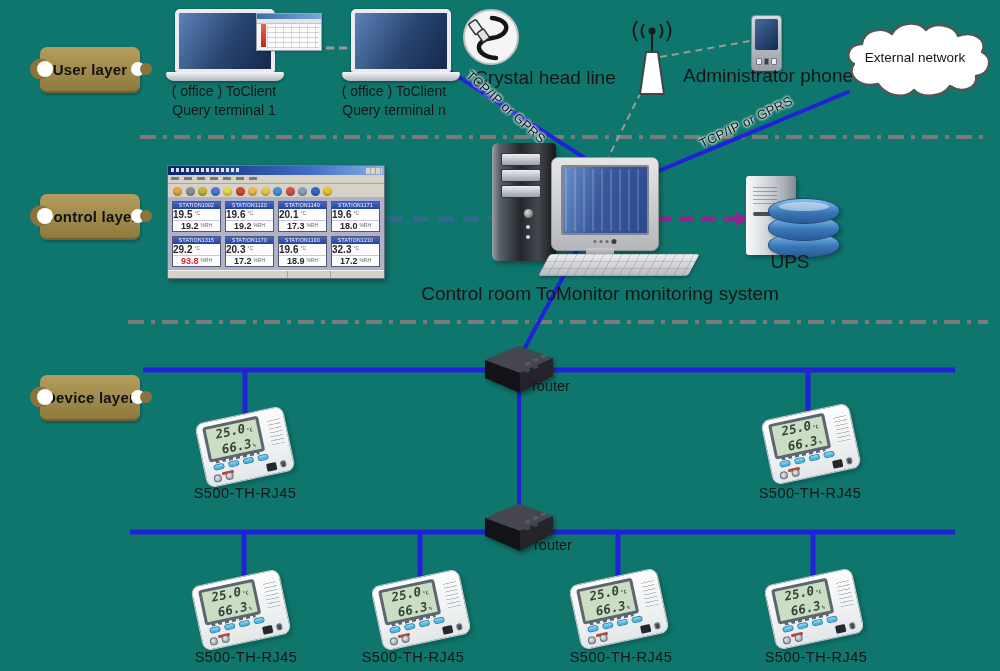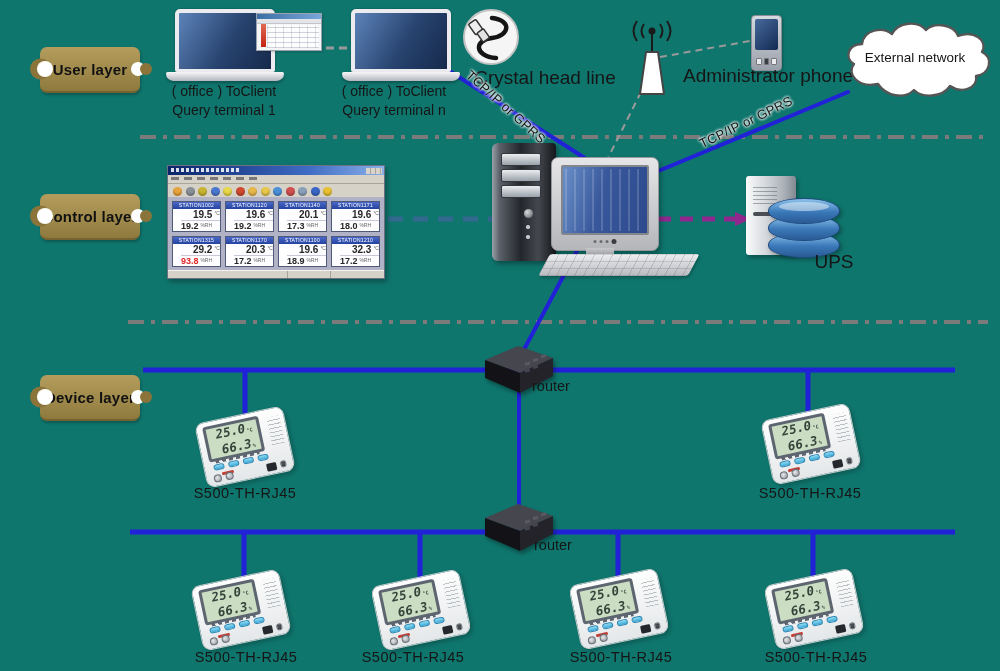--- a/index.html
+++ b/index.html
@@ -71,22 +71,22 @@
   .ico{width:9px;height:9px;border-radius:50%;box-shadow:inset 0 -2px 2px rgba(0,0,0,.25);}
   .i1{background:#e8a33d}.i2{background:#8a9098}.i3{background:#c8b430}.i4{background:#4a78d0}
   .i5{background:#e8d84a}.i6{background:#d04a30}.i7{background:#e8b84a}.i8{background:#e8c84a}
   .i9{background:#4a90d8}.i10{background:#d05050}.i11{background:#8aa0b8}.i12{background:#3a66c8}.i13{background:#e8c030}
   .sw-body{position:absolute;left:0;right:0;top:31px;bottom:7px;background:#b2b2c6;
       display:grid;grid-template-columns:repeat(4,1fr);grid-template-rows:1fr 1fr;gap:4px;padding:4px;box-sizing:border-box;}
   .sw-status{position:absolute;left:0;right:0;bottom:0;height:7px;background:#d6d2c8;border-top:1px solid #f4f2ee;
       background-image:linear-gradient(90deg,transparent 0 55%,#a8a49c 55% 55.5%,transparent 55.5% 75%,#a8a49c 75% 75.5%,transparent 75.5% 100%);}
   .pnl{display:flex;flex-direction:column;background:#fff;border:1px solid #4e5a78;overflow:hidden;}
   .pnl-t{height:7px;background:linear-gradient(#4a68c8,#2443a0);color:#fff;font-size:5px;line-height:7px;text-align:center;letter-spacing:.3px;}
-  .pnl-temp{flex:1;display:flex;align-items:center;justify-content:flex-end;gap:2px;border-bottom:1px solid #c8c8d8;
-      font-weight:700;font-size:10px;color:#262626;background:#fdfdff;margin-left:8px;}
+  .pnl-temp{flex:1;display:flex;align-items:center;justify-content:flex-start;gap:2px;border-bottom:1px solid #c8c8d8;
+      font-weight:700;font-size:10px;color:#262626;background:#fdfdff;}
   .pnl-hum{height:12px;display:flex;align-items:center;justify-content:center;gap:2px;font-weight:700;font-size:9px;color:#262626;background:#fdfdff;}
   .unit{font-size:5px;color:#666;align-self:flex-start;margin-top:1px;font-weight:400;}
   .pnl-b{height:6px;background:linear-gradient(#4a68c8,#2443a0);display:flex;align-items:center;justify-content:flex-end;gap:2px;padding:0 2px;}
   .pnl-b .dot{width:3px;height:3px;border-radius:50%;background:#f2c84b;}
   .pnl-b .seg{margin-right:auto;width:10px;height:2.5px;background:#8ad0e8;border-radius:1px;}
   .alarm{color:#e02525 !important;}
 
   
   .tower{position:absolute;left:492px;top:143px;width:64px;height:118px;border-radius:6px 4px 4px 6px;
       background:linear-gradient(90deg,#9aa0a8 0%,#5a6068 12%,#23262b 45%,#44484e 72%,#14161a 100%);
@@ -427,33 +427,34 @@
     <div class="mon-ctrl">
       <i></i>
         <i></i>
         <i></i>
         <i class="big"></i>
     </div>
   </div>
   <div class="mon-stand"></div>
   <div class="mon-base"></div>
   <div class="kb"></div>
+  <div class="caption" style="left:600px;top:283px">Control room ToMonitor monitoring system</div>
 
   <div class="ups-tower">
     <div class="ups-vents"></div>
     <div class="ups-slot"></div>
   </div>
   <div class="ups-db">
     <div class="disc d3"></div>
     <div class="disc d2"></div>
     <div class="disc d1">
         <div class="shine"></div>
       </div>
   </div>
-  <div class="caption" style="left:834px;top:251px">UPS</div>
+  <div class="caption" style="left:790px;top:251px">UPS</div>
 
   <div class="router" style="left:481px;top:342px">
     <svg width="76" height="54" viewBox="0 0 76 54">
       <polygon points="4,18 37,4 72,16 39,31" fill="#46464e"></polygon>
       <polygon points="4,18 39,31 39,51 4,36" fill="#131317"></polygon>
       <polygon points="39,31 72,16 72,34 39,51" fill="#232329"></polygon>
       <rect x="44" y="30" width="5" height="3" fill="#5a5a64" transform="skewY(-12)"></rect>
       <rect x="52" y="28" width="5" height="3" fill="#5a5a64" transform="skewY(-12)"></rect>
       <rect x="60" y="26" width="5" height="3" fill="#5a5a64" transform="skewY(-12)"></rect>
       <rect x="44" y="37" width="5" height="3" fill="#44444e" transform="skewY(-12)"></rect>

